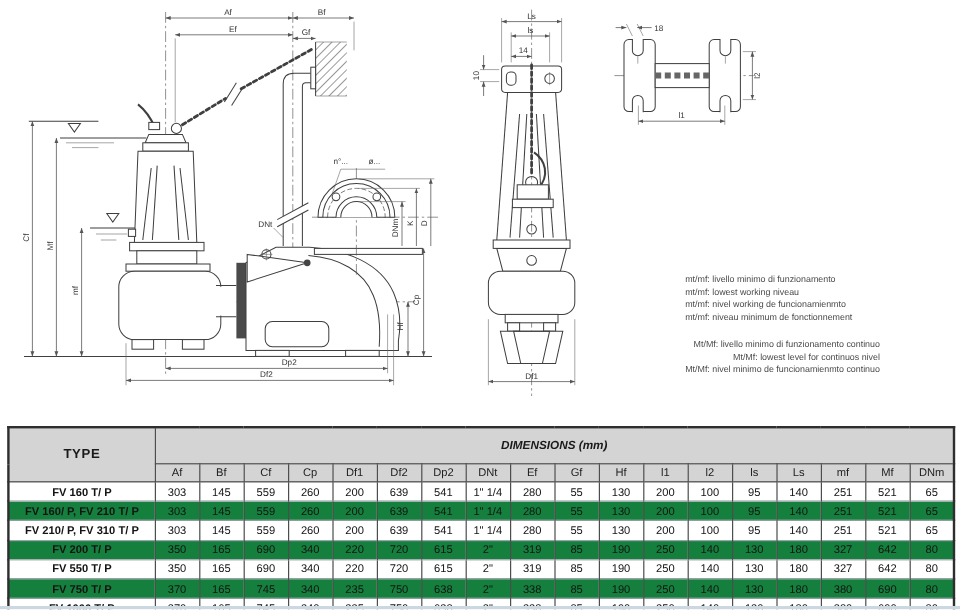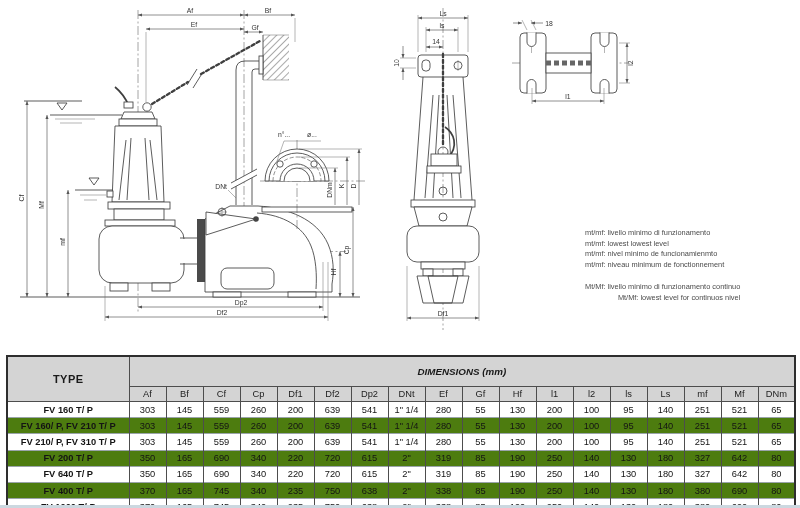--- a/index.html
+++ b/index.html
@@ -1,35 +1,35 @@
 <!DOCTYPE html>
 <html><head>
 <meta charset="utf-8">
 <style>
   html,body{margin:0;padding:0;background:#fff;}
   #page{position:relative;width:800px;height:508px;background:#fff;overflow:hidden;
         font-family:"Liberation Sans","DejaVu Sans",sans-serif;}
   #drawing{position:absolute;left:0;top:0;}
-  .notes{position:absolute;left:585px;color:#4a4a4a;font-size:7.4px;line-height:10.6px;white-space:nowrap;}
+  .notes{position:absolute;left:571px;color:#4a4a4a;font-size:7.4px;line-height:10.6px;white-space:nowrap;}
   #notes-low{top:228px;}
   #notes-cont{top:282px;text-align:right;}
   .table-wrap{position:absolute;left:6px;top:355px;width:788px;}
   table{border-collapse:collapse;table-layout:fixed;width:788px;}
   table,td,th{border:1px solid #4d4d4d;}
   table{border:2px solid #2e2e2e;}
   th{background:#d4d4d4;font-weight:bold;color:#1a1a1a;}
   th.colhead{font-weight:normal;font-size:9.3px;height:14px;padding:0;color:#1d1d1d;border-top:1.5px solid #2e2e2e;}
   th.typehead{font-size:11px;letter-spacing:.5px;}
   th.dimhead{font-size:9.8px;height:27px;font-style:italic;}
   td{font-size:9.3px;text-align:center;padding:0;height:15.2px;color:#141414;
      border-top:none;border-bottom:none;}
   tbody tr{border-top:1px solid #9aa4aa;}
   tbody tr:first-child{border-top:1.5px solid #2e2e2e;}
   td.type{font-weight:bold;white-space:nowrap;}
-  tr.shaded td{background:#4d7c0f;}
+  tr.shaded td{background:#15803d;}
   .bottom-strip{position:absolute;left:0;top:505px;width:800px;height:3px;background:#ccd8e0;}
   svg text{font-family:"Liberation Sans","DejaVu Sans",sans-serif;fill:#333;font-size:6.8px;}
   .obj{stroke:#3f3f3f;stroke-width:.85;fill:none;}
   .objf{stroke:#3f3f3f;stroke-width:.85;fill:#fff;}
   .dim{stroke:#555;stroke-width:.65;fill:none;}
   .ext{stroke:#6a6a6a;stroke-width:.5;fill:none;}
   .cl{stroke:#5a5a5a;stroke-width:.55;fill:none;stroke-dasharray:9 2.5 2 2.5;}
   .chain{stroke:#3f3f3f;stroke-width:2.3;fill:none;stroke-dasharray:3.2 2.6;stroke-linecap:round;}
   .thin{stroke:#6a6a6a;stroke-width:.5;fill:none;}
 </style>
@@ -261,27 +261,28 @@
 
     <line class="ext" x1="532" y1="88" x2="532" y2="104"></line>
     <line class="ext" x1="604" y1="88" x2="604" y2="104"></line>
     <line class="dim" x1="532" y1="101" x2="604" y2="101" marker-start="url(#as)" marker-end="url(#ae)"></line>
     <text x="568" y="98.5" text-anchor="middle">l1</text>
   </g>
 </svg>
 
 <div id="notes-low" class="notes">
   <div>mt/mf: livello minimo di funzionamento</div>
-  <div>mt/mf: lowest lowest level</div>
-  <div>mt/mf: nivel minimo de funcionamienmto</div>
+  <div>mt/mf: lowest working niveau</div>
+  <div>mt/mf: nivel working de funcionamienmto</div>
   <div>mt/mf: niveau minimum de fonctionnement</div>
 </div>
 <div id="notes-cont" class="notes">
   <div>Mt/Mf: livello minimo di funzionamento continuo</div>
   <div>Mt/Mf: lowest level for continuos nivel</div>
+  <div>Mt/Mf: nivel minimo de funcionamienmto continuo</div>
 </div>
 
 <div class="table-wrap">
   <table id="dims-table">
     <colgroup id="dims-colgroup">
           <col style="width: 122px;">
           <col style="width: 37px;">
           <col style="width: 37px;">
           <col style="width: 37px;">
           <col style="width: 37px;">
@@ -405,42 +406,42 @@
             <td>190</td>
             <td>250</td>
             <td>140</td>
             <td>130</td>
             <td>180</td>
             <td>327</td>
             <td>642</td>
             <td>80</td>
           </tr>
           <tr>
-            <td class="type">FV 640 T/ P</td>
+            <td class="type">FV 550 T/ P</td>
             <td>350</td>
             <td>165</td>
             <td>690</td>
             <td>340</td>
             <td>220</td>
             <td>720</td>
             <td>615</td>
             <td>2"</td>
             <td>319</td>
             <td>85</td>
             <td>190</td>
             <td>250</td>
             <td>140</td>
             <td>130</td>
             <td>180</td>
             <td>327</td>
             <td>642</td>
             <td>80</td>
           </tr>
           <tr class="shaded">
-            <td class="type">FV 400 T/ P</td>
+            <td class="type">FV 750 T/ P</td>
             <td>370</td>
             <td>165</td>
             <td>745</td>
             <td>340</td>
             <td>235</td>
             <td>750</td>
             <td>638</td>
             <td>2"</td>
             <td>338</td>
             <td>85</td>

